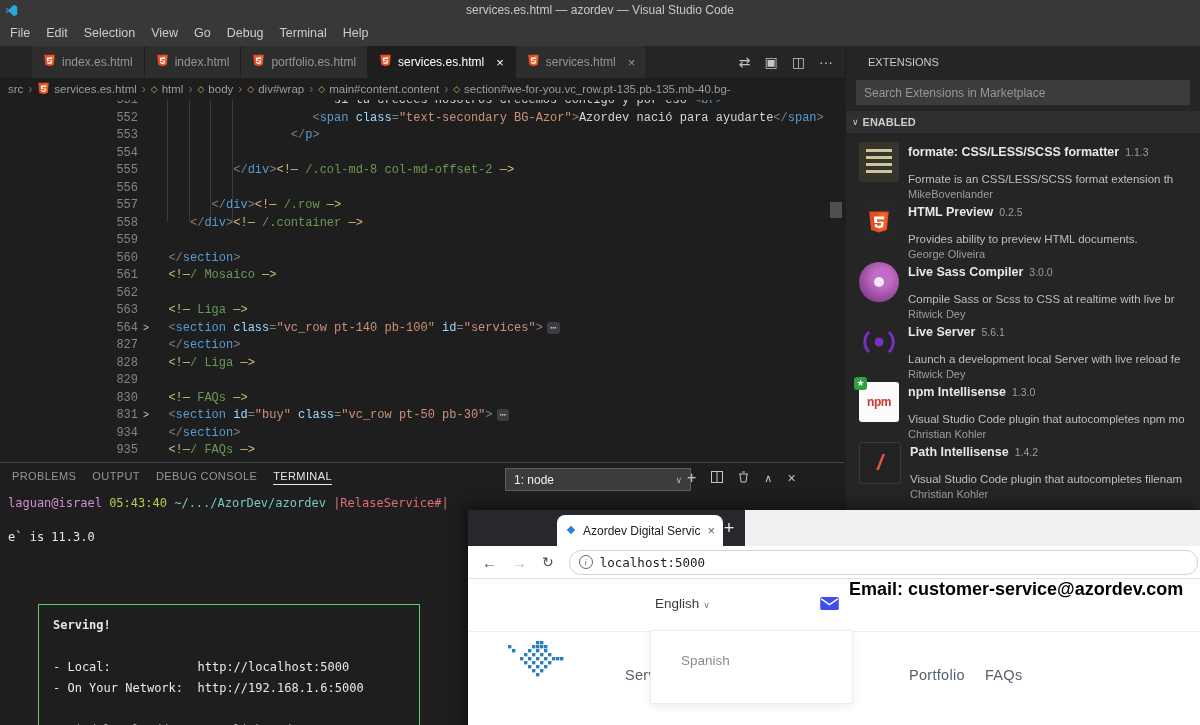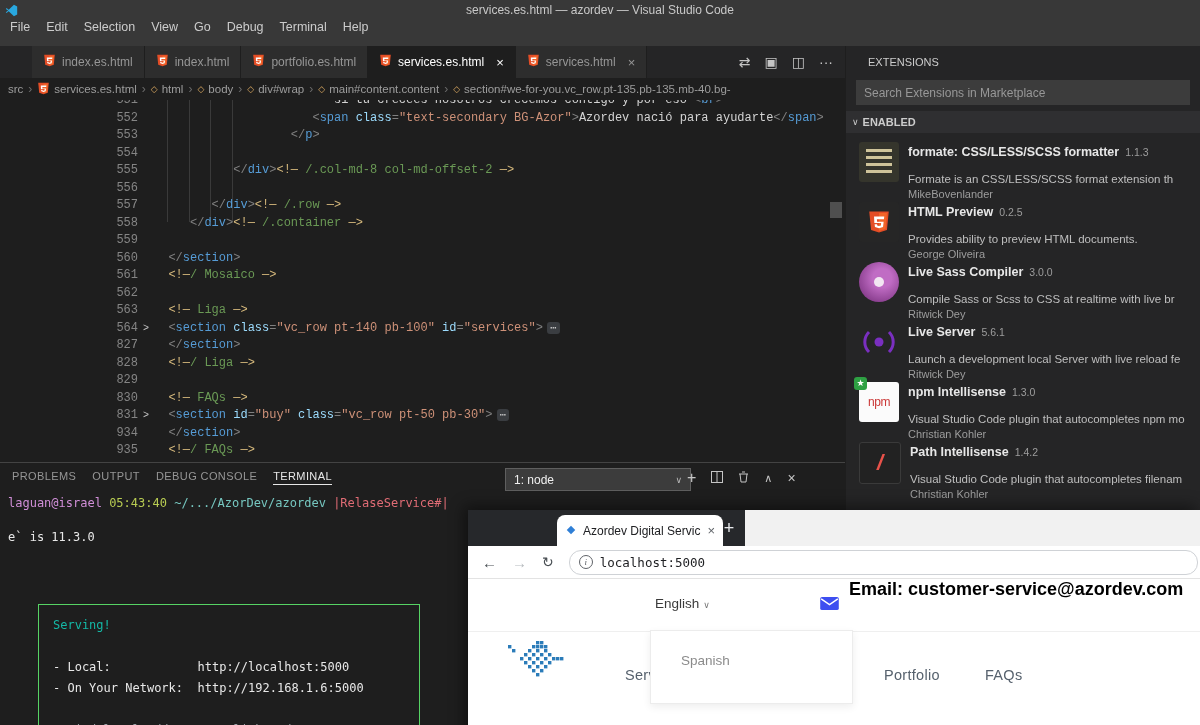--- a/index.html
+++ b/index.html
@@ -1,20 +1,20 @@
 <!DOCTYPE html>
 <html><head>
 <meta charset="utf-8">
 <style>
   html,body{margin:0;padding:0}
   body{width:1200px;height:725px;overflow:hidden;background:#1e1e1e;font-family:"Liberation Sans",sans-serif;position:relative;-webkit-font-smoothing:antialiased}
   
   .titlebar{position:absolute;left:0;top:0;right:0;height:20px;background:#383838;color:#c8c8c8;font-size:12px;line-height:20px;text-align:center}
   .vsc-logo{position:absolute;left:5px;top:3px}
-  .menubar{position:absolute;left:0;top:20px;right:0;height:26px;background:#383838;display:flex;padding-left:2px}
+  .menubar{position:absolute;left:0;top:20px;right:0;height:26px;background:#383838;display:flex;align-items:center;padding-left:2px}
   .menu-item{color:#cccccc;font-size:12.5px;padding:0 8px;cursor:default}
   
   .main{position:absolute;left:0;top:46px;width:845px;bottom:0;background:#1e1e1e}
   .tabbar{height:32px;background:#252526;display:flex;align-items:stretch;padding-left:32px}
   .tab{display:flex;align-items:center;gap:6px;padding:0 11px;font-size:12px;background:#2d2d2d;color:#969696;border-right:1px solid #1e1e1e;white-space:nowrap}
   .tab.active{background:#1e1e1e;color:#ffffff}
   .tab .close{margin-left:6px;font-size:13px;color:inherit}
   .tab-actions{margin-left:auto;display:flex;align-items:center;gap:14px;color:#c5c5c5;padding-right:12px;font-size:13px}
   .breadcrumb{height:22px;display:flex;align-items:center;font-size:11.5px;color:#9d9d9d;padding-left:8px;white-space:nowrap;overflow:hidden;background:#1e1e1e}
   .bc-sep{color:#6a6a6a;margin:0 5px;font-size:12px}
@@ -39,36 +39,36 @@
   .ptab{font-size:11px;letter-spacing:.4px;color:#969696;margin-right:16px;padding-bottom:2px}
   .ptab.active{color:#e7e7e7;border-bottom:1px solid #e7e7e7}
   .term-select{position:absolute;left:505px;top:5px;width:168px;height:21px;background:#3c3c3c;border:1px solid #5f5f5f;color:#f0f0f0;font-size:12px;display:flex;align-items:center;padding:0 8px;justify-content:space-between}
   .term-actions{position:absolute;left:687px;top:5px;display:flex;align-items:center;gap:15px;color:#c5c5c5}
   .glyph-btn{font-size:14px;line-height:20px}
   .term-body{position:absolute;left:8px;top:33px;right:0;bottom:0;font-family:"DejaVu Sans Mono",monospace;font-size:12px;color:#dddddd}
   .prompt{white-space:pre;height:17px}
   .t-user{color:#d18fd8}.t-time{color:#b8cc52}.t-path{color:#76c7c0}.t-branch{color:#e06c75}
   .node-line{position:absolute;left:0;top:34px;color:#e8e8e8;white-space:pre}
   .serve-box{position:absolute;left:30px;top:108px;width:352px;height:110px;border:1px solid #56d364;padding:10px 14px;white-space:pre;line-height:21px}
-  .sv-green{color:#14b8a6;font-weight:normal}.sv-white{color:#e8e8e8}.sv-dim{color:#9aa0a6}
+  .sv-green{color:#e5e5e5;font-weight:bold}.sv-white{color:#e8e8e8}.sv-dim{color:#9aa0a6}
   
   .extpanel{position:absolute;left:845px;right:0;top:46px;bottom:0;background:#252526;border-left:1px solid #1e1e1e;overflow:hidden}
   .ext-header{height:32px;line-height:32px;padding-left:22px;font-size:11px;color:#cccccc}
   .ext-search{margin:2px 10px 6px 10px;height:25px;background:#3c3c3c;color:#989898;font-size:12px;display:flex;align-items:center;padding-left:8px}
   .ext-sectionbar{height:22px;background:#2f2f31;display:flex;align-items:center;font-size:11px;font-weight:bold;color:#cccccc;padding-left:6px;gap:4px}
   .ext-list{}
   .ext-item{display:flex;padding:9px 0 9px 13px;height:42px}
   .xi{width:40px;height:40px;flex:none;position:relative;display:flex;align-items:center;justify-content:center;margin-right:9px;border-radius:3px}
   .xi-formate{background:#35352c}
   .xi-formate .stripes{width:26px;height:26px;background:repeating-linear-gradient(180deg,#cfc49a 0 3px,transparent 3px 7px)}
   .xi-htmlprev{background:#262626}
   .xi-sass{background:radial-gradient(circle at 58% 40%,#c06cc4 0 28%,#8a3f8f 75%);border-radius:50%}
   .xi-sass .dot{width:10px;height:10px;border-radius:50%;background:#f2e6f2}
   .xi-npm{background:#fbfbfb}
-  .xi-npm .npm-txt{color:#cb3837;font-weight:normal;font-size:12px;letter-spacing:-.5px}
+  .xi-npm .npm-txt{color:#cb3837;font-weight:bold;font-size:12px;letter-spacing:-.5px}
   .xi-path{background:#222222;border:1px solid #3a3a3a}
   .xi-path .slash{color:#e8524a;font-weight:bold;font-size:22px;font-style:italic}
   .star-badge{position:absolute;left:-5px;top:-5px;width:13px;height:13px;background:#2ea043;border-radius:3px;color:#fff;font-size:9px;line-height:13px;text-align:center}
   .ext-info{min-width:0;flex:1}
   .ext-name-row{white-space:nowrap;overflow:hidden}
   .ext-name{font-size:12.5px;font-weight:bold;color:#e7e7e7}
   .ext-version{font-size:10.5px;color:#9d9d9d;margin-left:6px}
   .ext-desc{font-size:11.5px;color:#bfbfbf;white-space:nowrap;overflow:hidden;margin-top:13px}
   .ext-pub{font-size:11px;color:#9d9d9d;margin-top:3px}
   
@@ -86,21 +86,21 @@
   .info-badge{width:12px;height:12px;border:1px solid #5f6368;border-radius:50%;color:#5f6368;font-size:9px;line-height:12px;text-align:center;font-family:"Liberation Serif",serif;font-style:italic}
   .b-url{font-size:12.5px;color:#202124;font-family:"DejaVu Sans Mono",monospace}
   .b-page{height:146px;background:#ffffff;position:relative;overflow:hidden}
   .b-topband{position:absolute;left:0;top:0;right:0;height:52px;border-bottom:1px solid #efefef}
   .b-lang{position:absolute;left:187px;top:17px;font-size:13.5px;color:#3a3a3a}
   .b-lang .car{font-size:9px;color:#777;margin-left:4px}
   .b-mail-ic{position:absolute;left:352px;top:17px}
   .b-email{position:absolute;left:381px;top:0;font-size:18px;font-weight:bold;color:#000000}
   .b-logo{position:absolute;left:36px;top:62px}
   .b-nav-item{position:absolute;top:88px;font-size:14.5px;color:#56616d;letter-spacing:.3px;white-space:nowrap}
-  .nav-i0{left:157px}.nav-i1{left:352px}.nav-i2{left:416px}.nav-i3{left:517px}
+  .nav-i0{left:157px}.nav-i1{left:352px}.nav-i2{left:441px}.nav-i3{left:517px}
   .b-dropdown{position:absolute;left:182px;top:51px;width:201px;height:72px;background:#ffffff;border:1px solid #ececec;box-shadow:0 3px 8px rgba(0,0,0,.07)}
   .b-dd-option{position:absolute;left:30px;top:22px;font-size:13.5px;color:#8b8b8b}
 </style>
 </head>
 <body>
 
 <div class="titlebar">
   <span class="vsc-logo">
     <svg width="13" height="13" viewBox="0 0 16 16">
         <path fill="#29a8e0" d="M11 1 4.5 7 2 5 1 6l2.8 2L1 10l1 1 2.5-2L11 15l4-2V3z"></path>

